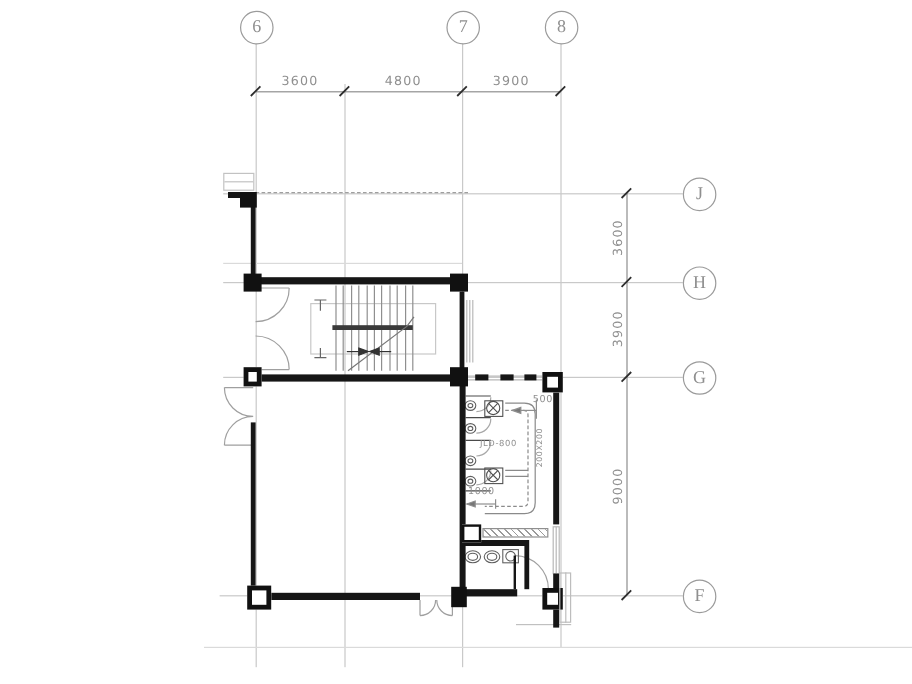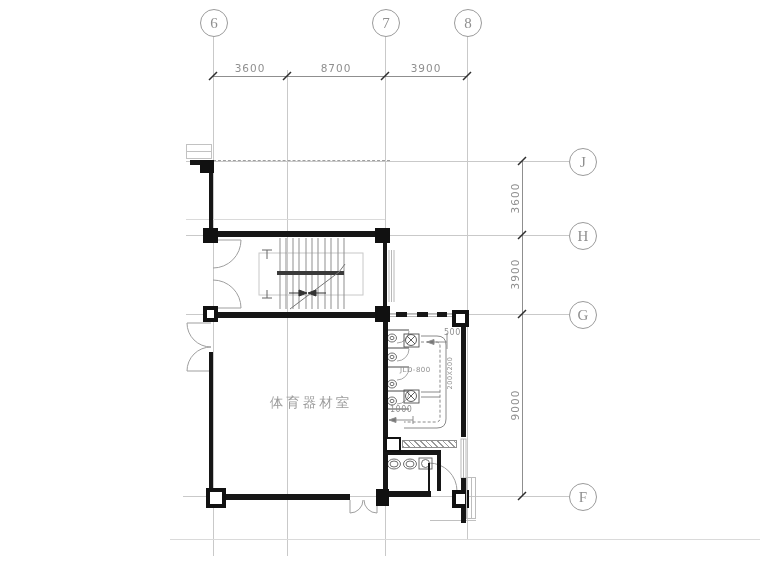--- a/index.html
+++ b/index.html
@@ -199,25 +199,24 @@
       <span>H</span>
     </div>
   <div class="bubble" style="left:569px;top:301px;">
       <span>G</span>
     </div>
   <div class="bubble" style="left:569px;top:483px;">
       <span>F</span>
     </div>
 
   <div class="dimtext" style="left:224px;top:62px;width:52px;">3600</div>
-  <div class="dimtext" style="left:310px;top:62px;width:52px;">8700</div>
+  <div class="dimtext" style="left:310px;top:62px;width:52px;">4800</div>
   <div class="dimtext" style="left:400px;top:62px;width:52px;">3900</div>
   <div class="dimtext rot" style="left:489px;top:192px;width:52px;">3600</div>
   <div class="dimtext rot" style="left:489px;top:268px;width:52px;">3900</div>
   <div class="dimtext rot" style="left:489px;top:399px;width:52px;">9000</div>
 
-  <div class="roomlabel" style="left:251px;top:394px;width:120px;">体育器材室</div>
   <div class="ann" style="left:444px;top:328px;font-size:8px;">500</div>
   <div class="ann" style="left:400px;top:366px;font-size:7px;">JLD-800</div>
   <div class="ann rot" style="left:430px;top:369px;width:40px;font-size:6.5px;text-align:center;">200X200</div>
   <div class="ann" style="left:390px;top:405px;font-size:8px;">1000</div>
 
 </div>
 
 </body></html>

